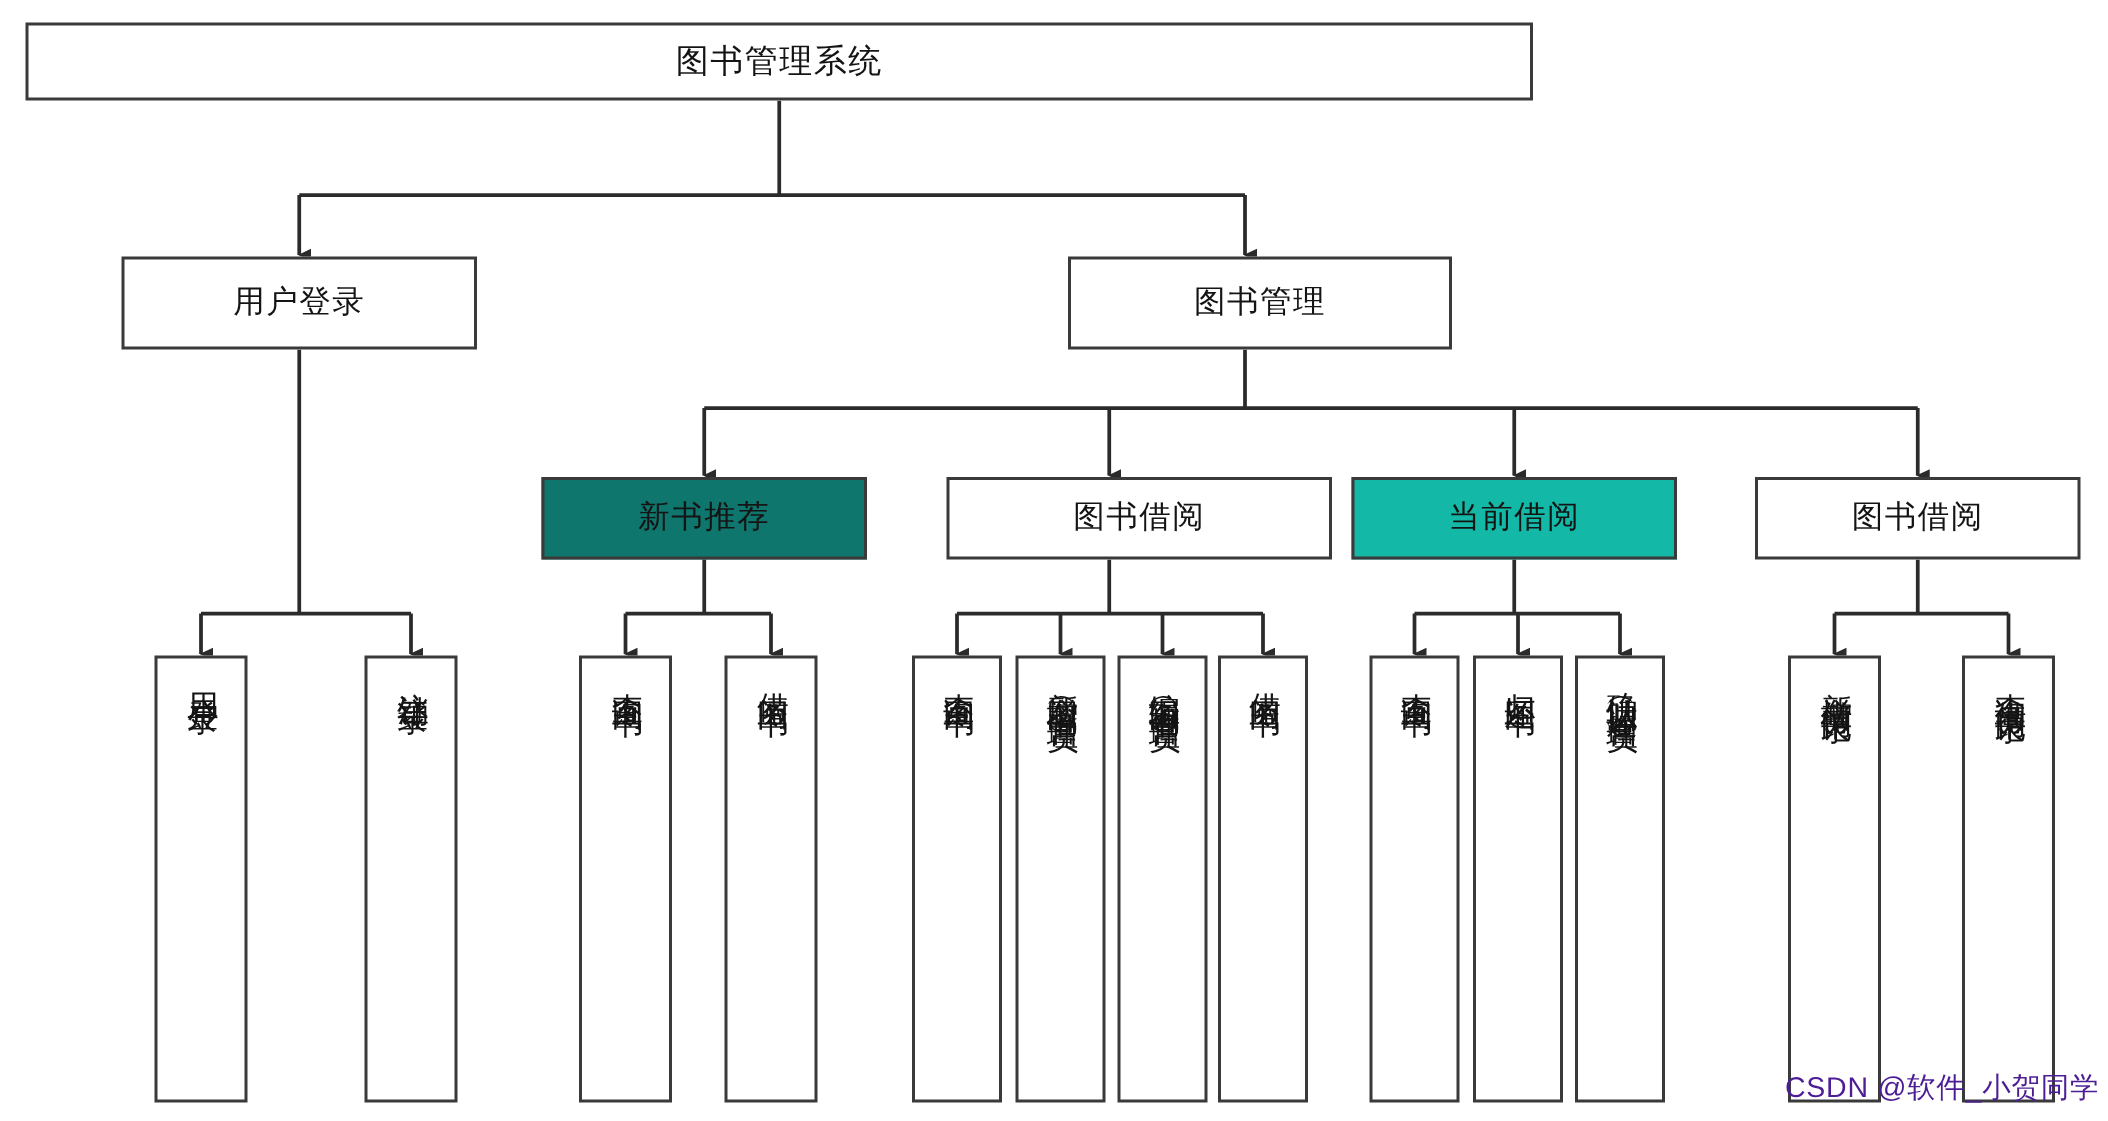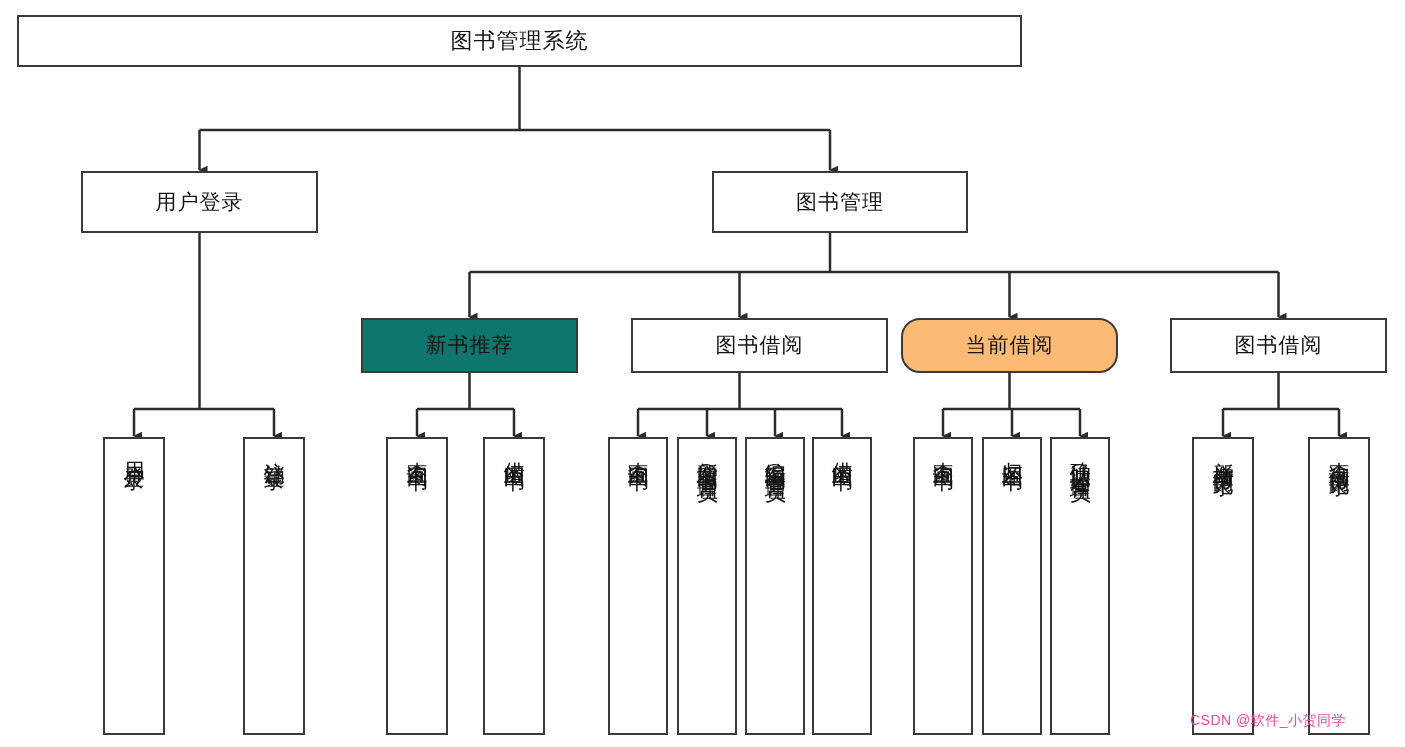--- a/index.html
+++ b/index.html
@@ -35,22 +35,22 @@
     text-orientation:upright;
     font-size:21px;
     line-height:1.08;
     letter-spacing:3px;
     white-space:normal;
     max-height:286px;
   }
   .watermark{
     position:absolute;
     left:1190px;top:712px;
-    font-size:14px;
-    color:#ec4899;
+    font-size:19px;
+    color:#4c1d95;
     letter-spacing:0.5px;
     white-space:nowrap;
   }
 </style>
 </head>
 <body>
 
 <div id="stage">
   <svg id="wires" viewBox="0 0 1405 747">
     <defs>
@@ -104,21 +104,21 @@
       </div>
       <div class="node branch" style="left: 712px; top: 171px; width: 256px; height: 62px; border-color: rgb(58, 58, 58); background: rgb(255, 255, 255);">
         <span class="label" style="color: rgb(20, 20, 20);">图书管理</span>
       </div>
       <div class="node branch" style="left: 361px; top: 318px; width: 217px; height: 55px; border-color: rgb(58, 58, 58); background: #0f766e;">
         <span class="label" style="color: rgb(20, 20, 20);">新书推荐</span>
       </div>
       <div class="node branch" style="left: 631px; top: 318px; width: 257px; height: 55px; border-color: rgb(58, 58, 58); background: rgb(255, 255, 255);">
         <span class="label" style="color: rgb(20, 20, 20);">图书借阅</span>
       </div>
-      <div class="node branch" style="left: 901px; top: 318px; width: 217px; height: 55px; border-color: rgb(58, 58, 58); background: #fdba74; border-radius: 19px;">
+      <div class="node branch" style="left: 901px; top: 318px; width: 217px; height: 55px; border-color: rgb(58, 58, 58); background: #14b8a6;">
         <span class="label" style="color: rgb(20, 20, 20);">当前借阅</span>
       </div>
       <div class="node branch" style="left: 1170px; top: 318px; width: 217px; height: 55px; border-color: rgb(58, 58, 58); background: rgb(255, 255, 255);">
         <span class="label" style="color: rgb(20, 20, 20);">图书借阅</span>
       </div>
       <div class="node leaf" style="left: 103px; top: 437px; width: 62px; height: 298px; border-color: rgb(58, 58, 58); background: rgb(255, 255, 255);">
         <span class="label" style="color: rgb(20, 20, 20);">用户登录</span>
       </div>
       <div class="node leaf" style="left: 243px; top: 437px; width: 62px; height: 298px; border-color: rgb(58, 58, 58); background: rgb(255, 255, 255);">
         <span class="label" style="color: rgb(20, 20, 20);">注销登录</span>

